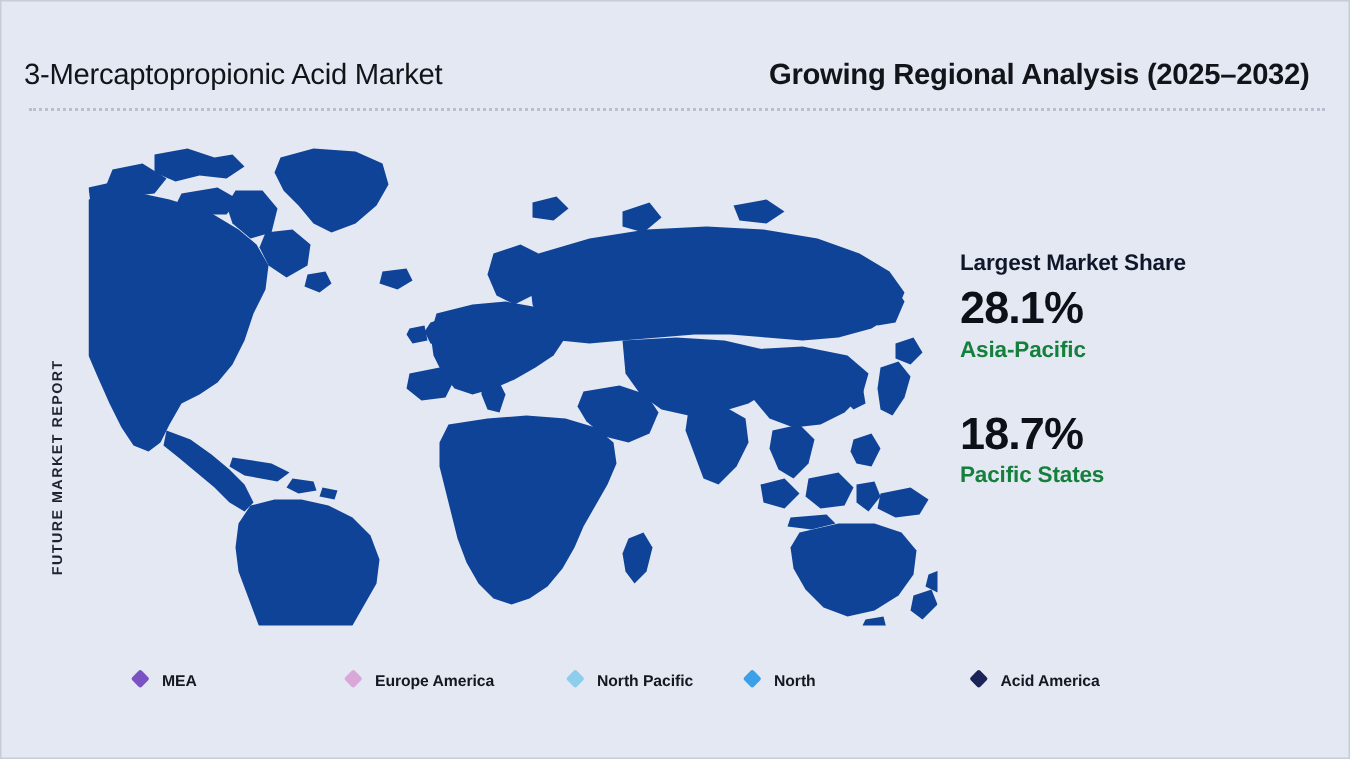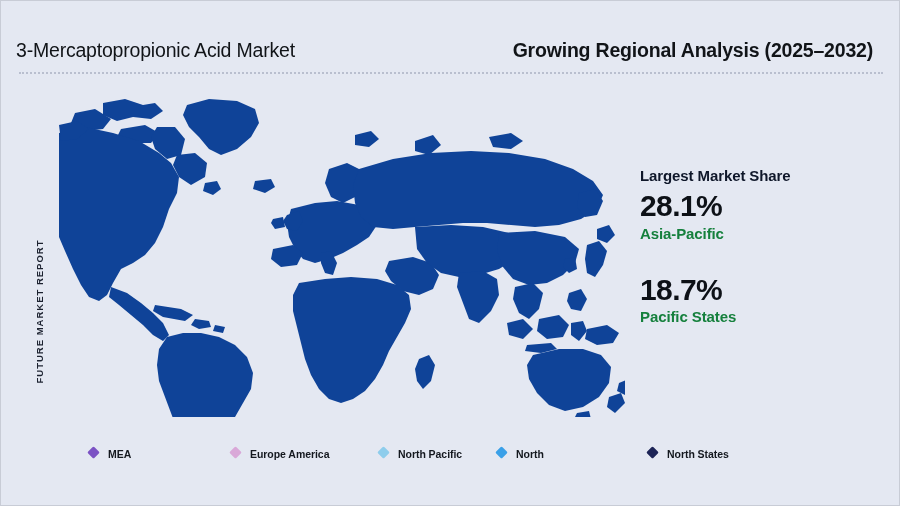--- a/index.html
+++ b/index.html
@@ -265,18 +265,18 @@
       <span class="legend-text">North Pacific</span>
     </div>
 
     <div class="legend-item" style="left:408px;">
       <span class="legend-marker" style="background: rgb(58, 160, 232);"></span>
       <span class="legend-text">North</span>
     </div>
 
     <div class="legend-item" style="left:559px;">
       <span class="legend-marker" style="background: rgb(28, 35, 86);"></span>
-      <span class="legend-text">North States</span>
+      <span class="legend-text">Acid America</span>
     </div>
 
   </div>
 
 </div>
 
 </body></html>

